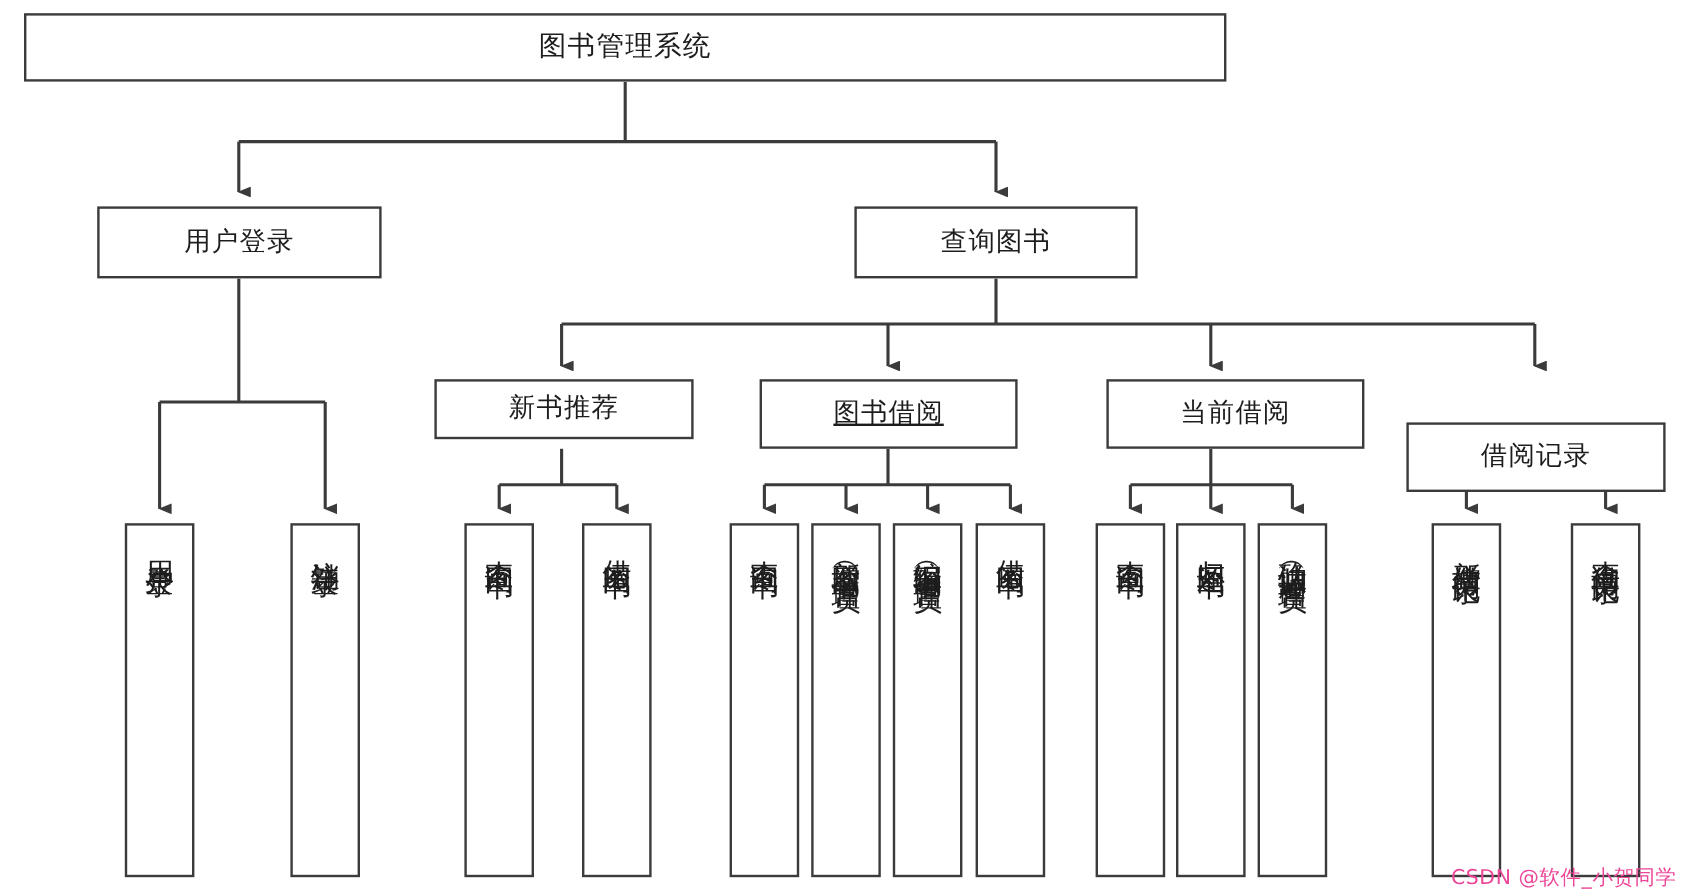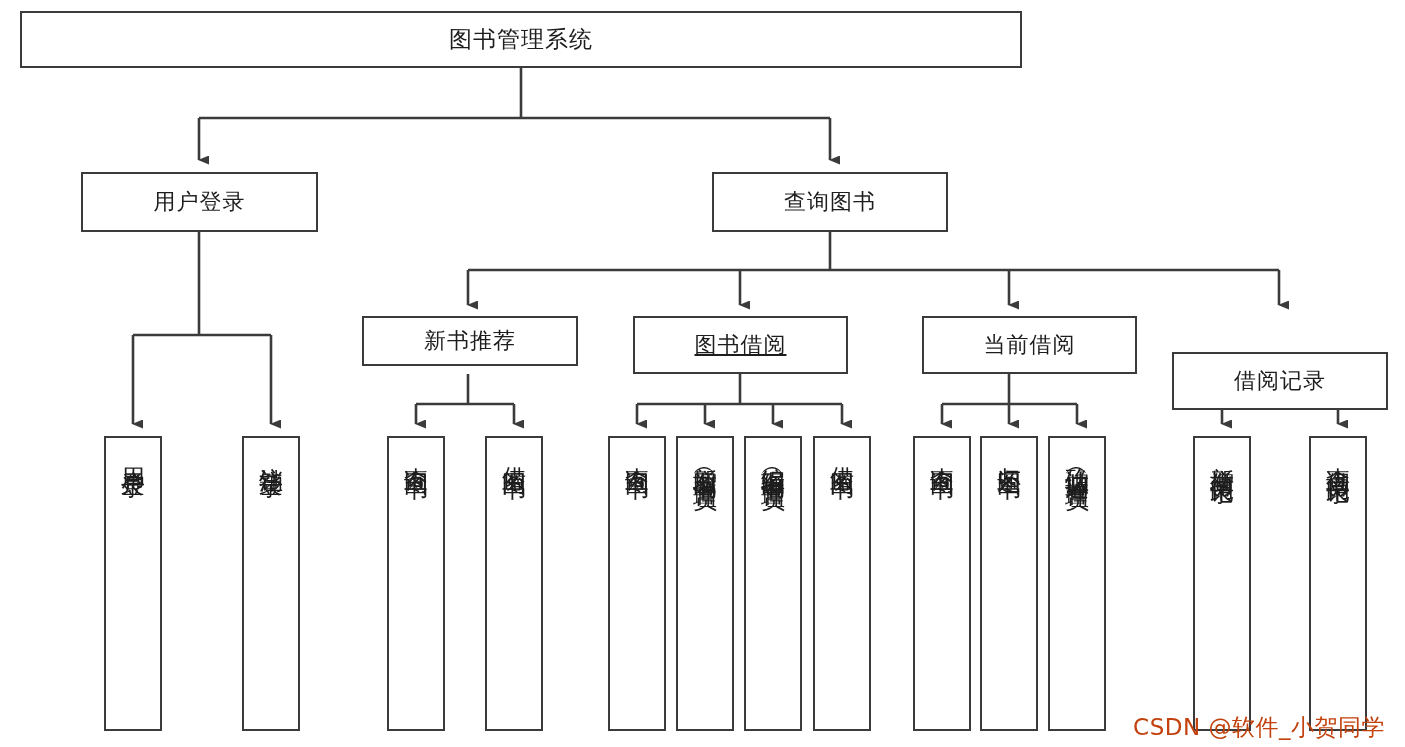--- a/index.html
+++ b/index.html
@@ -41,23 +41,23 @@
   }
   .node.vert .lbl{
     writing-mode:vertical-rl;
     text-orientation:upright;
     font-size:24px;
     letter-spacing:3px;
     line-height:1;
   }
   #watermark{
     position:absolute;
-    right:20px;bottom:4px;
-    font-size:23px;
-    color:#c2410c;
+    right:8px;bottom:4px;
+    font-size:17px;
+    color:#ec4899;
     letter-spacing:0.5px;
     white-space:nowrap;
     pointer-events:none;
   }
 </style>
 </head>
 <body>
 
 <div id="canvas">
 

